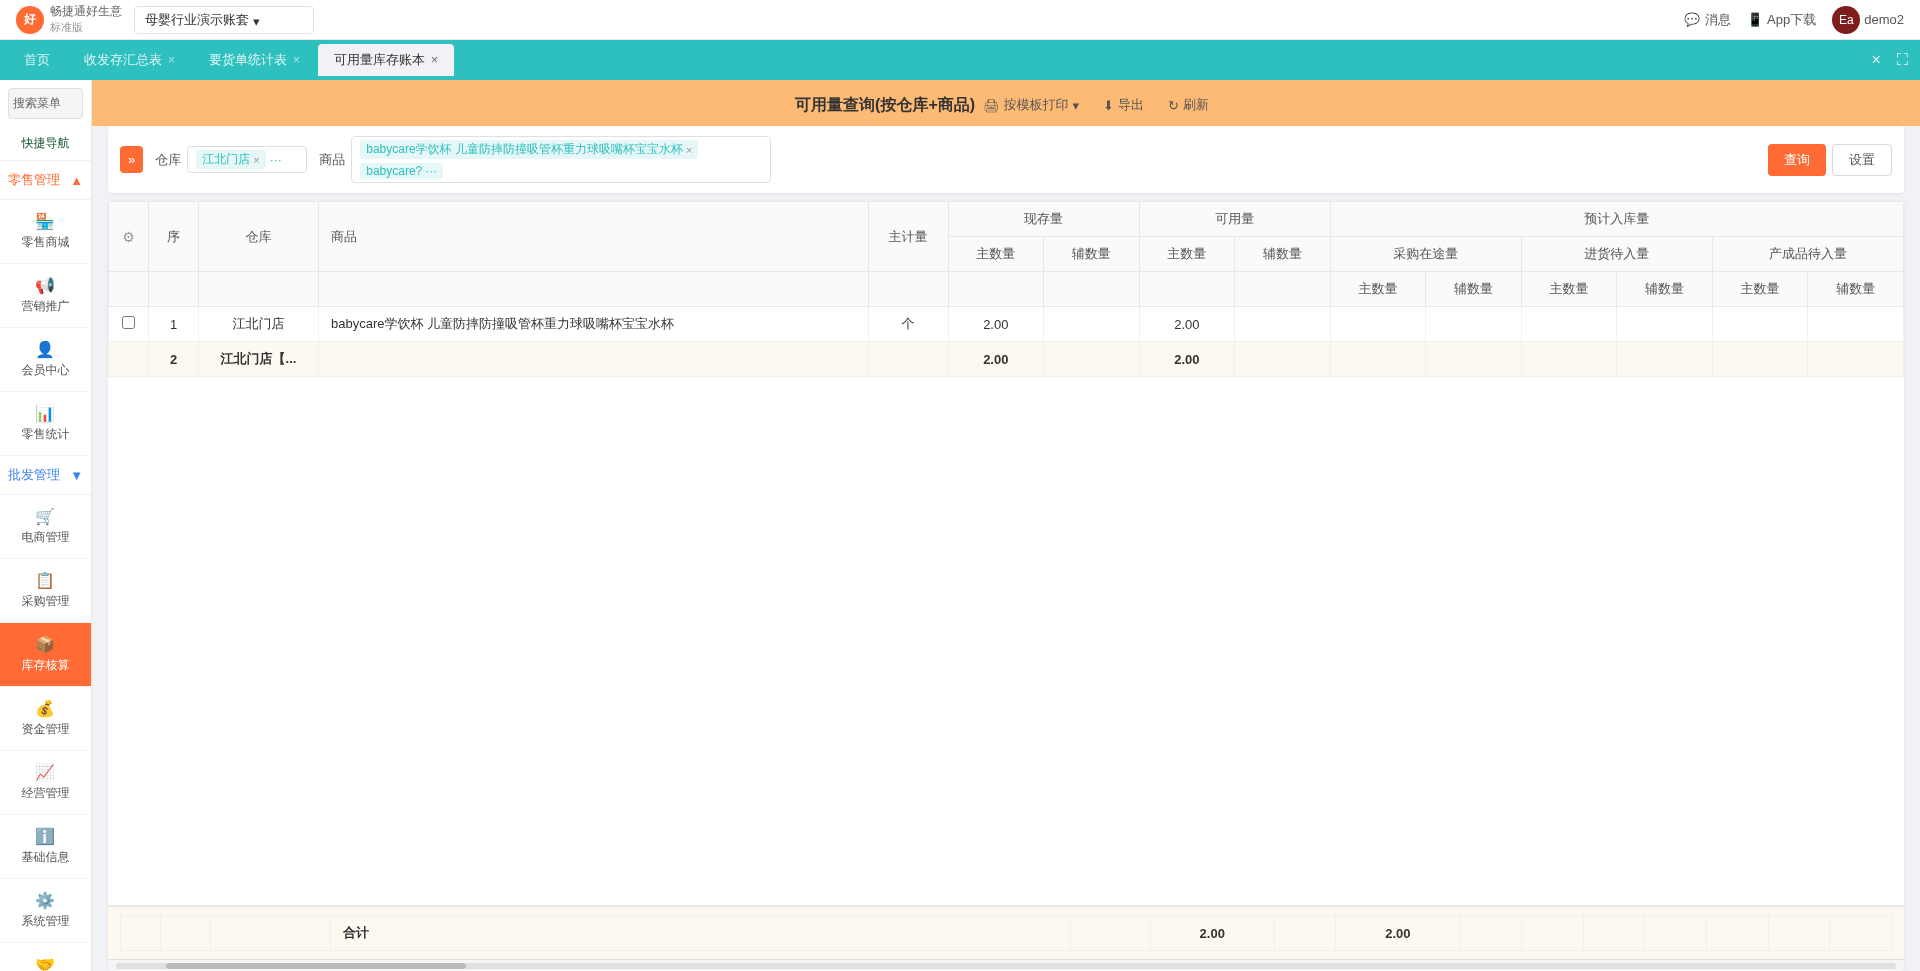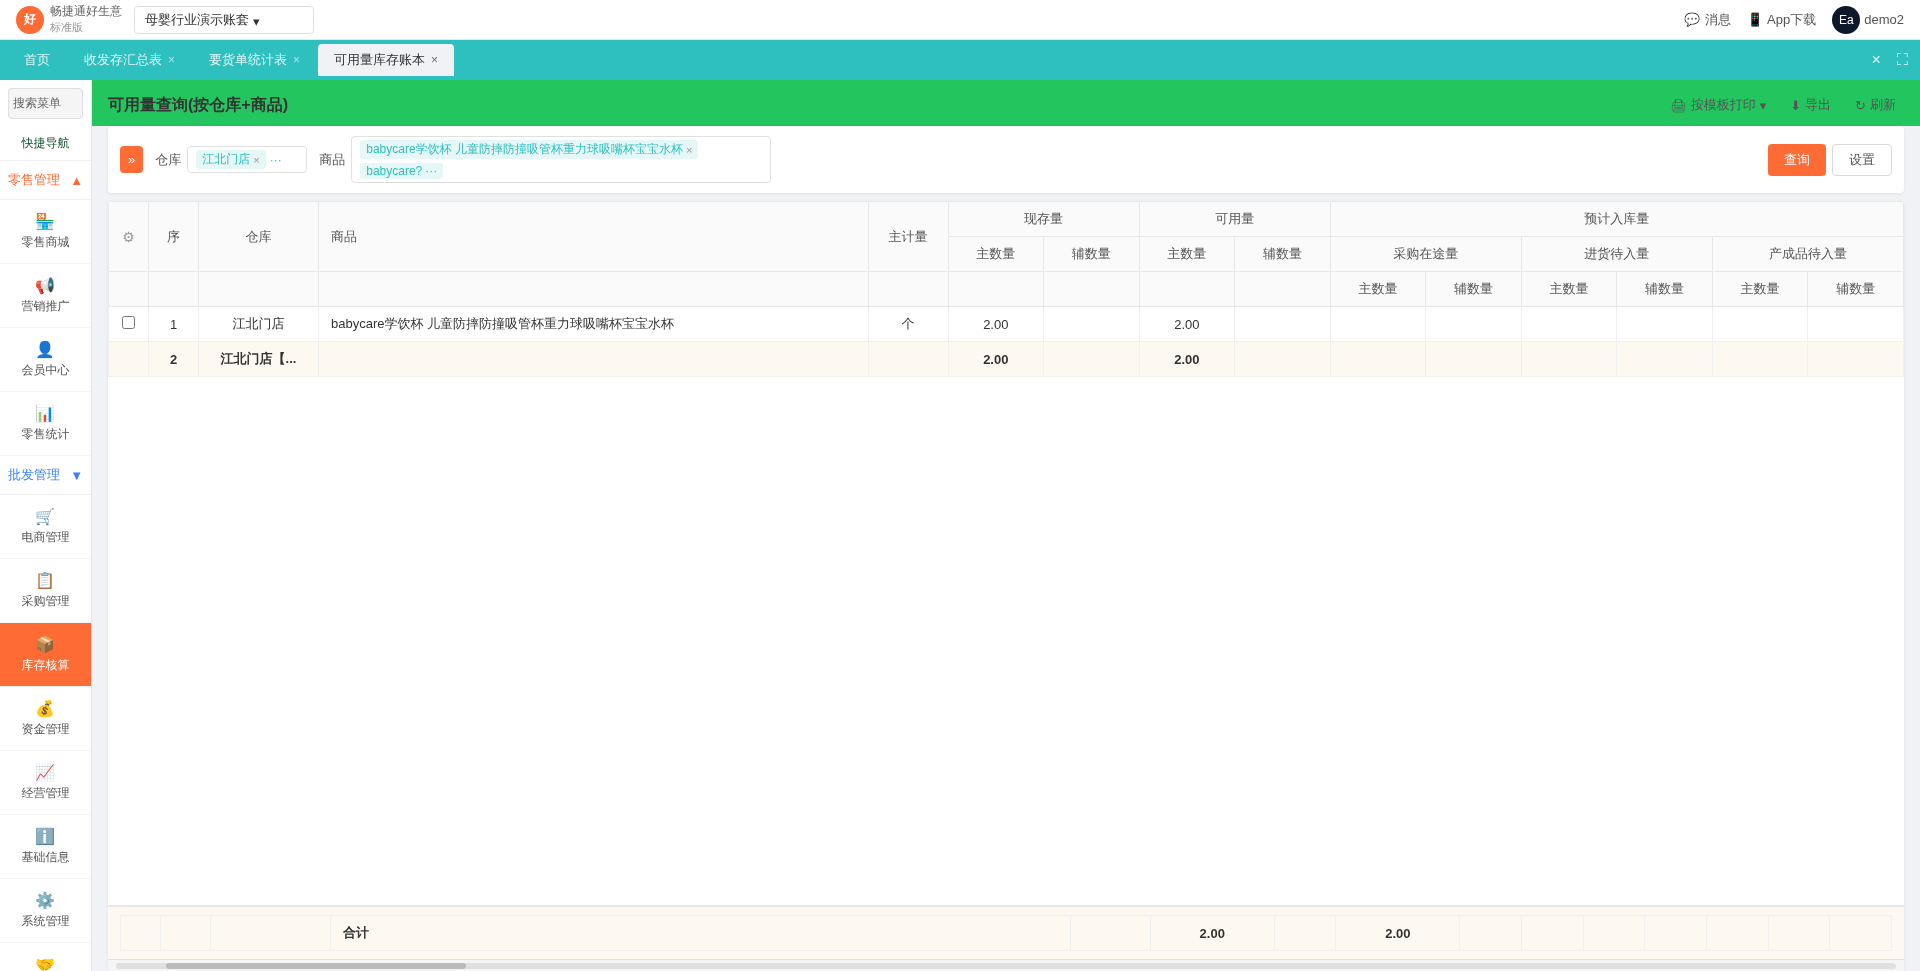--- a/index.html
+++ b/index.html
@@ -21,21 +21,21 @@
     .logo-text { font-size: 12px; color: #666; line-height: 1.3; }
     .logo-subtext { font-size: 11px; color: #999; }
     .industry-selector {
       display: flex; align-items: flex-end; gap: 4px;
       border: 1px solid #e0e0e0; border-radius: 4px;
       padding: 4px 10px; cursor: pointer; background: #fff;
       font-size: 13px; color: #333; min-width: 180px;
     }
     .top-bar-right { display: flex; align-items: center; gap: 16px; }
     .top-right-item { display: flex; align-items: center; gap: 4px; font-size: 13px; color: #555; cursor: pointer; }
-    .avatar { width: 28px; height: 28px; background: #0f172a; border-radius: 50%; display: flex; align-items: center; justify-content: center; font-size: 12px; color: white; }
+    .avatar { width: 28px; height: 28px; background: #7f1d1d; border-radius: 50%; display: flex; align-items: center; justify-content: center; font-size: 12px; color: white; }
 
     
     .nav-tabs {
       height: 40px;
       background: #2ebfbf;
       display: flex;
       align-items: center;
       padding: 0 8px;
       gap: 2px;
       position: relative;
@@ -88,22 +88,22 @@
     .sidebar-group-header.expanded { color: #ff6b35; }
 
     
     .content-area {
       flex: 1; overflow: hidden; display: flex; flex-direction: column;
       background: #f0f2f5;
     }
 
     
     .page-header {
-      background: #22c55e; padding: 12px 16px 8px;
-      display: flex; align-items: center; justify-content: space-between;
+      background: #fdba74; padding: 12px 16px 8px;
+      display: flex; align-items: center; justify-content: center;
     }
     .page-title { font-size: 16px; font-weight: bold; color: #333; }
     .page-header-actions { display: flex; align-items: center; gap: 8px; }
     .header-action-btn {
       display: flex; align-items: center; gap: 4px;
       font-size: 13px; color: #555; cursor: pointer; padding: 4px 8px;
     }
 
     
     .filter-bar {

